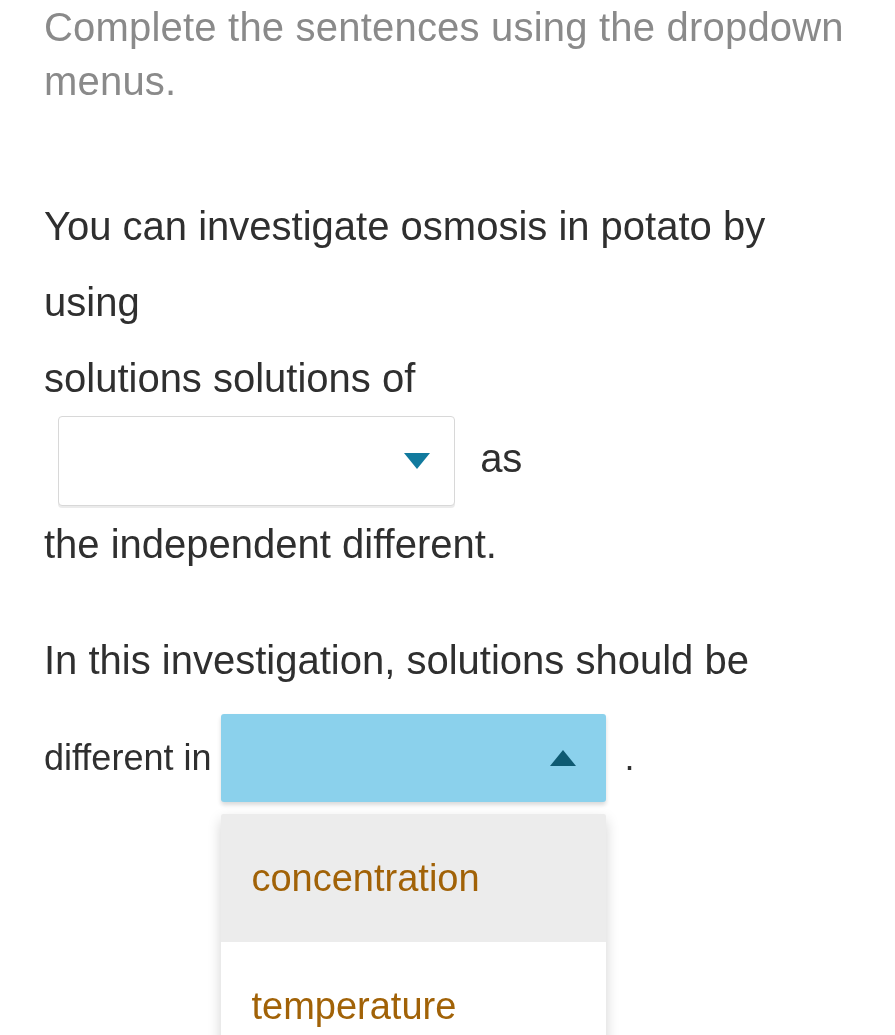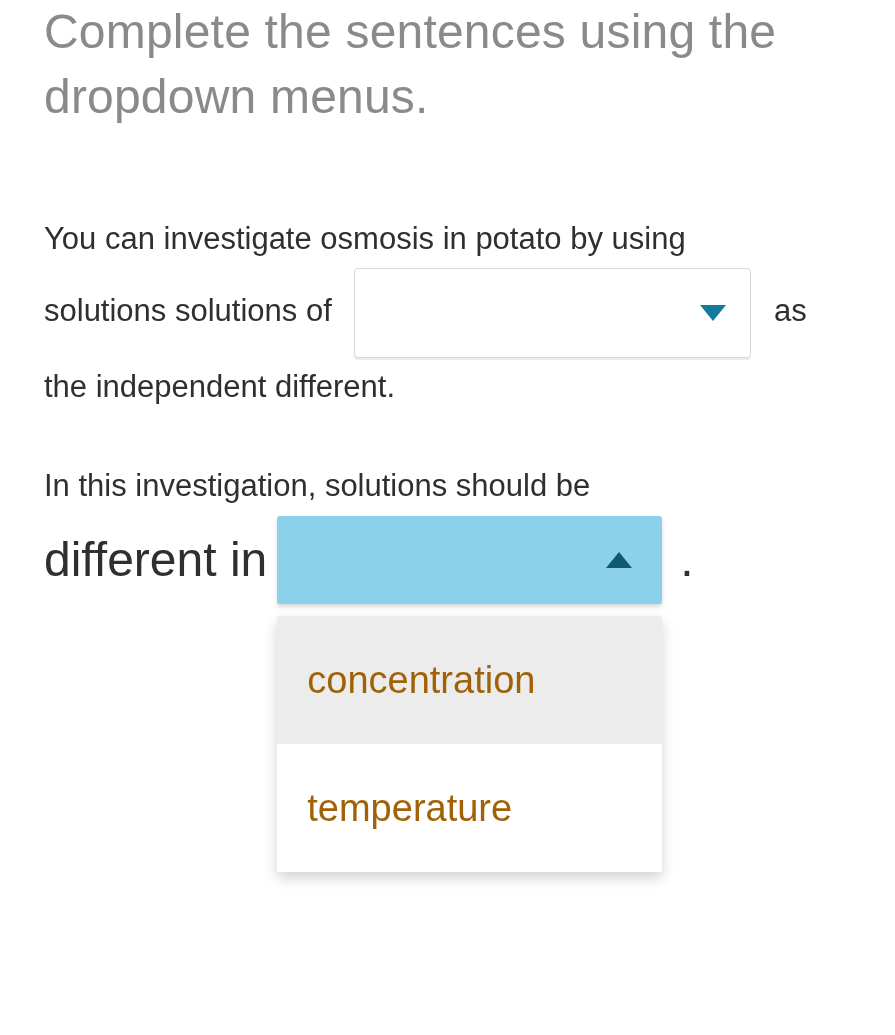--- a/index.html
+++ b/index.html
@@ -10,28 +10,28 @@
     background: #ffffff;
     font-family: "Segoe UI", "Helvetica Neue", Arial, sans-serif;
     color: #2f2f2f;
     overflow: hidden;
   }
   .container {
     padding: 0 44px 0 44px;
     box-sizing: border-box;
   }
   .instruction {
-    font-size: 48px;
+    font-size: 40px;
     line-height: 1.35;
     color: #8a8a8a;
     margin: 0 0 80px 0;
     letter-spacing: 0.2px;
   }
   .paragraph {
-    font-size: 31px;
+    font-size: 40px;
     line-height: 1.9;
     color: #2f2f2f;
     margin: 0 0 40px 0;
   }
   
   .dd-closed {
     display: inline-flex;
     align-items: center;
     justify-content: flex-end;
     vertical-align: middle;
@@ -107,21 +107,21 @@
   .period {
     display: inline-block;
     margin-left: 8px;
   }
   .line2-wrap {
     display: flex;
     align-items: flex-start;
     flex-wrap: wrap;
   }
   .line2-lead {
-    font-size: 48px;
+    font-size: 36px;
     color: #2f2f2f;
     line-height: 88px;
   }
 </style>
 </head>
 <body>
 
 <div class="container"></div>
 
 <div class="container" id="root">
@@ -131,21 +131,21 @@
   <div class="paragraph">
     <span>You can investigate osmosis in potato by using</span><br>
     <span>solutions solutions of</span>
     <span class="dd-closed">
       <span class="caret-down"></span>
     </span>
     <span>as</span><br>
     <span>the independent different.</span>
   </div>
 
-  <div class="paragraph" style="margin-bottom:0;">
+  <div class="paragraph" style="margin-bottom:16px;">
     <span>In this investigation, solutions should be</span>
   </div>
 
   <div class="line2-wrap">
     <span class="line2-lead">different in</span>
 
     <span class="dd-open-wrapper">
       <span class="dd-open-header">
         <span class="caret-up"></span>
       </span>

